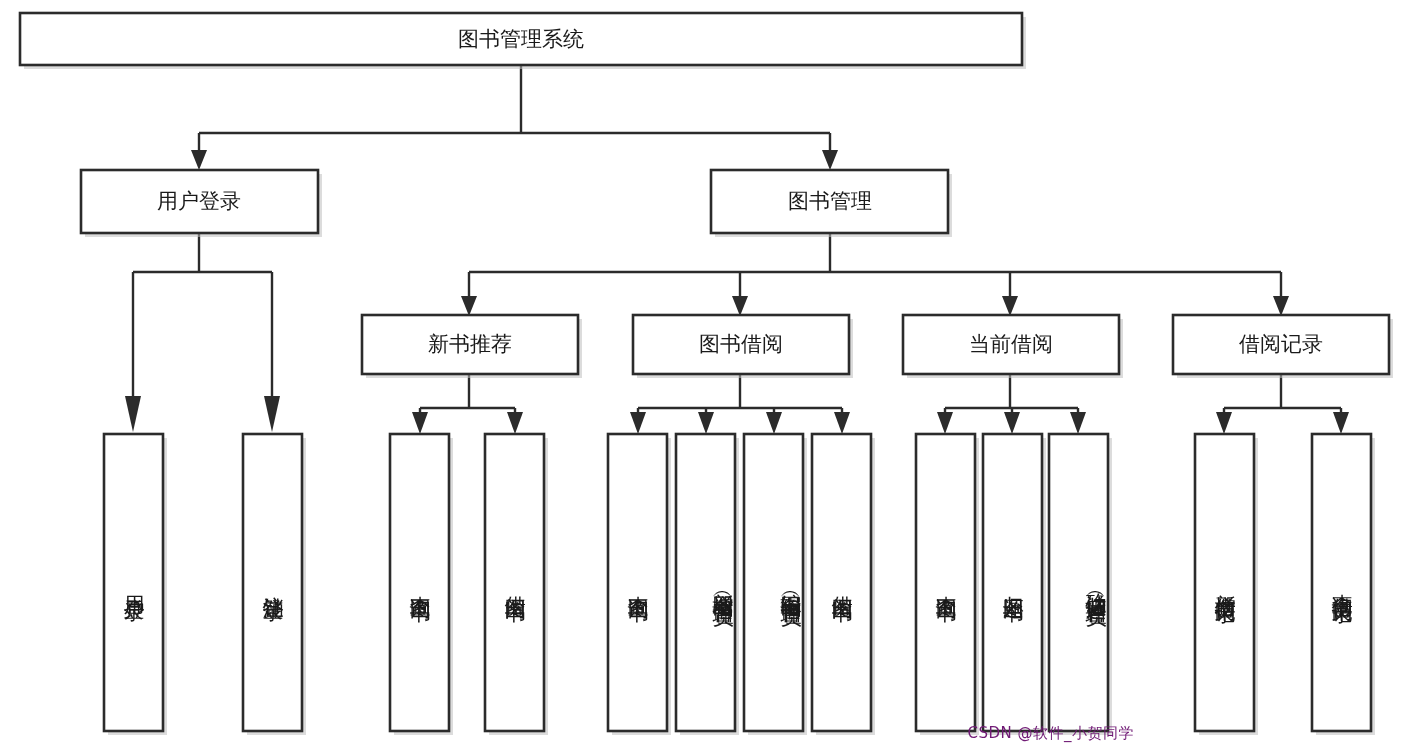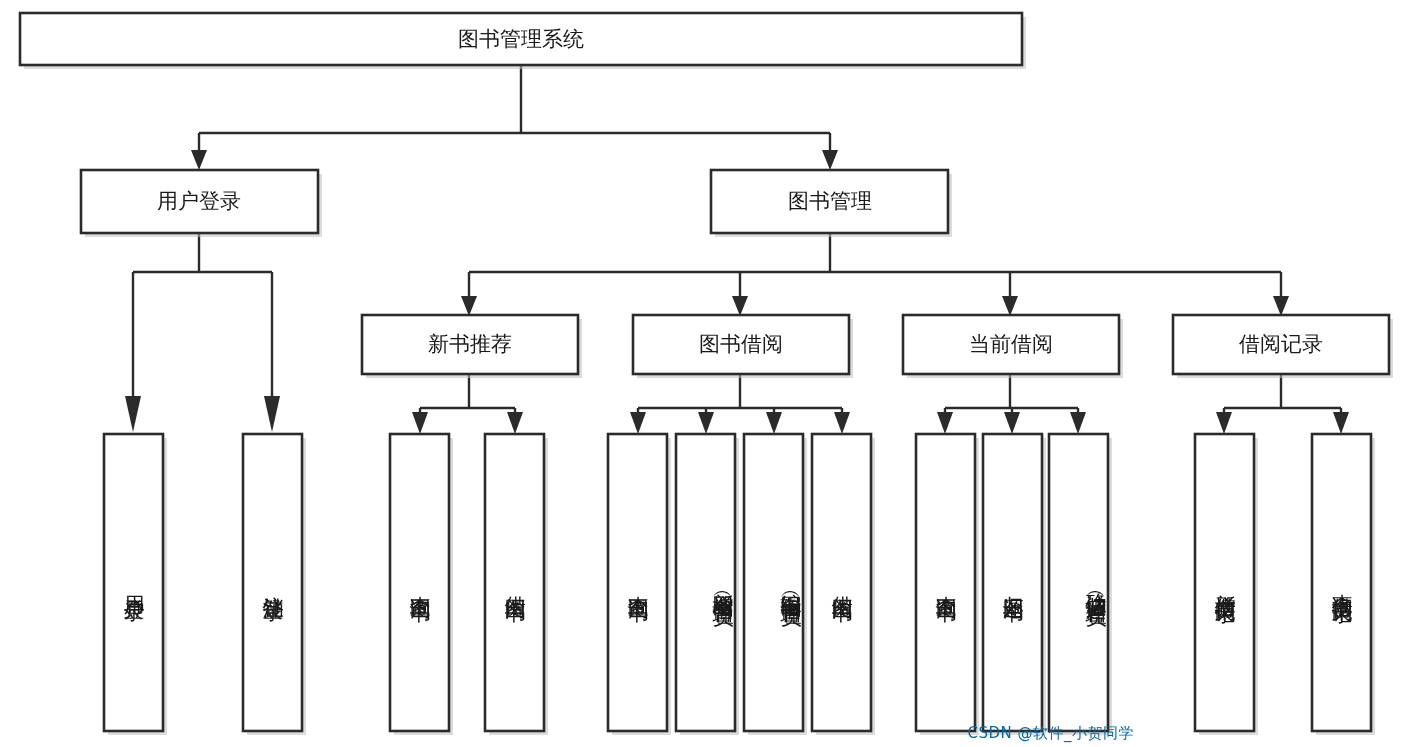--- a/index.html
+++ b/index.html
@@ -64,21 +64,21 @@
     white-space: nowrap;
     text-align: center;
     pointer-events: none;
   }
   .watermark {
     position: absolute;
     right: 10px;
     bottom: 4px;
     font-family: "DejaVu Sans", "Liberation Sans", sans-serif;
     font-size: 15px;
-    color: #0369a1;
+    color: #701a75;
     letter-spacing: 0.5px;
     user-select: none;
   }
 </style>
 </head>
 <body>
 
 <div id="diagram-root">
 
   <svg class="diagram-svg" viewBox="0 0 1405 747" xmlns="http://www.w3.org/2000/svg">

